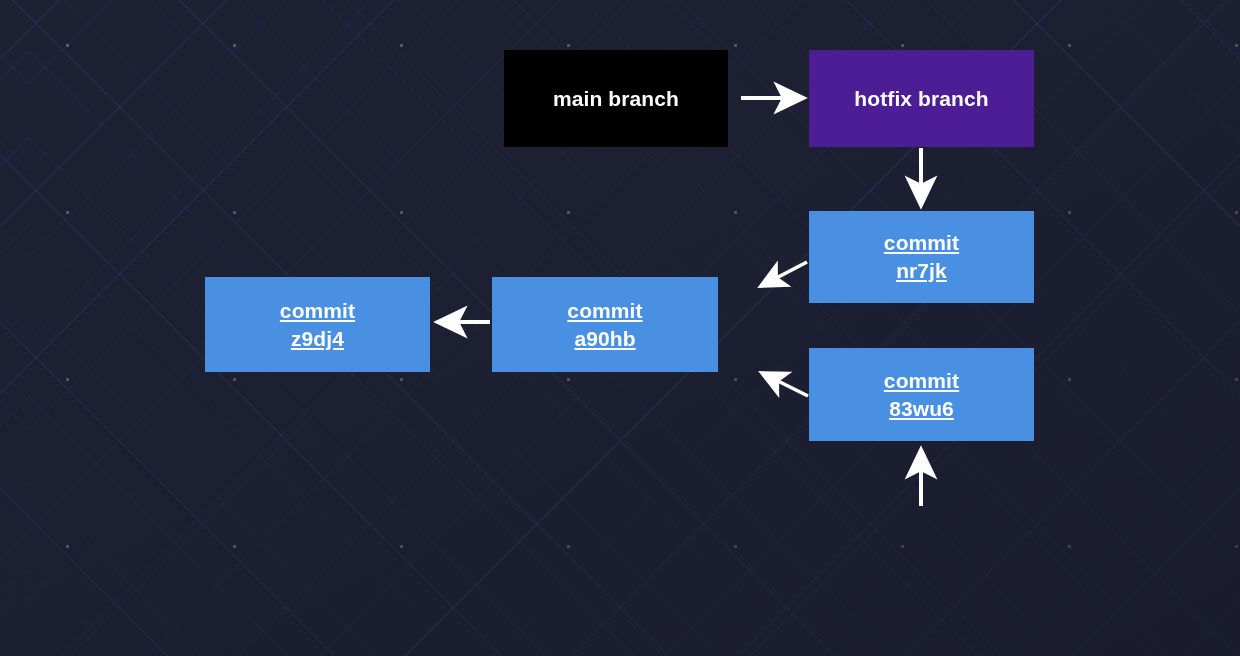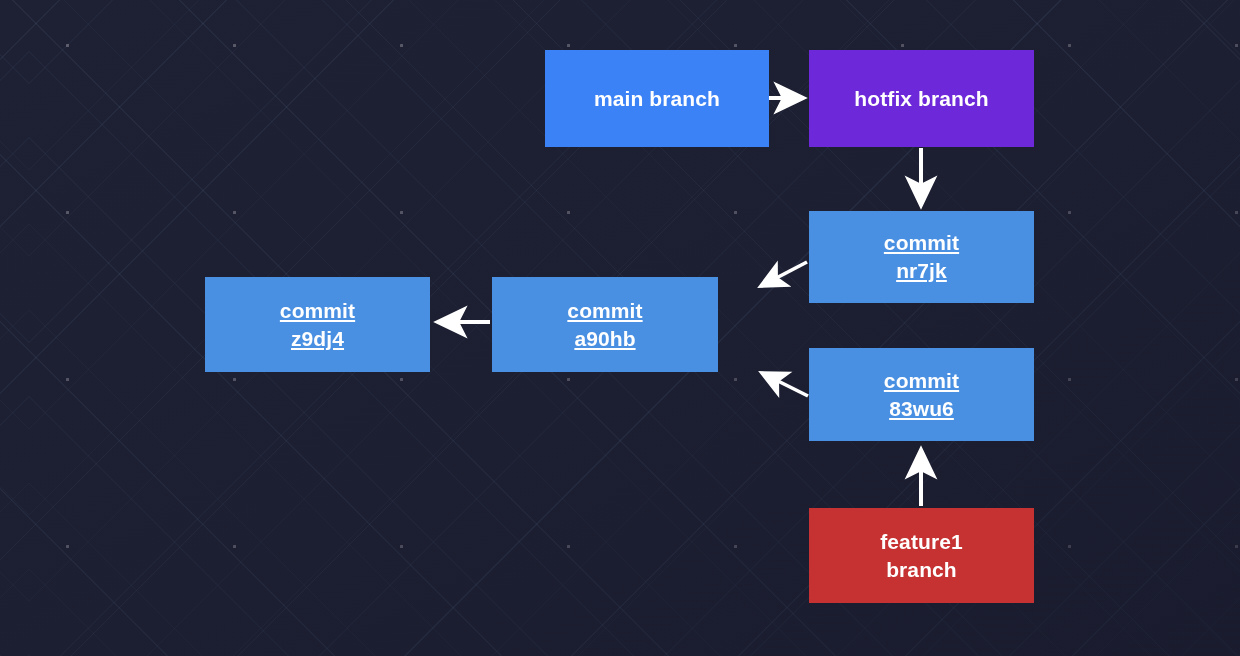--- a/index.html
+++ b/index.html
@@ -124,32 +124,30 @@
 
     <g>
       <line x1="808" y1="396" x2="762" y2="373" stroke="#ffffff" stroke-width="3.6" marker-end="url(#ah)"></line>
     </g>
 
     <g>
       <line x1="921" y1="506" x2="921" y2="450" stroke="#ffffff" stroke-width="4" marker-end="url(#ah)"></line>
     </g>
   </svg>
 
-  <div class="node node-red" style="left: 545px; top: 50px; width: 224px; height: 97px; background-color: #3b82f6;">main branch</div>
+  <div class="node node-red" style="left: 504px; top: 50px; width: 224px; height: 97px; background-color: #000000;">main branch</div>
 
-  <div class="node node-red" style="left: 809px; top: 50px; width: 225px; height: 97px; background-color: #6d28d9;">hotfix branch</div>
+  <div class="node node-red" style="left: 809px; top: 50px; width: 225px; height: 97px; background-color: #4c1d95;">hotfix branch</div>
 
   <div class="node node-blue" style="left: 809px; top: 211px; width: 225px; height: 92px; background-color: rgb(74, 144, 226);">commit
 nr7jk</div>
 
   <div class="node node-blue" style="left: 205px; top: 277px; width: 225px; height: 95px; background-color: rgb(74, 144, 226);">commit
 z9dj4</div>
 
   <div class="node node-blue" style="left: 492px; top: 277px; width: 226px; height: 95px; background-color: rgb(74, 144, 226);">commit
 a90hb</div>
 
   <div class="node node-blue" style="left: 809px; top: 348px; width: 225px; height: 93px; background-color: rgb(74, 144, 226);">commit
 83wu6</div>
 
-  <div class="node node-red" style="left: 809px; top: 508px; width: 225px; height: 95px; background-color: rgb(198, 50, 50);">feature1
-branch</div>
 
 </div>
 
 </body></html>

